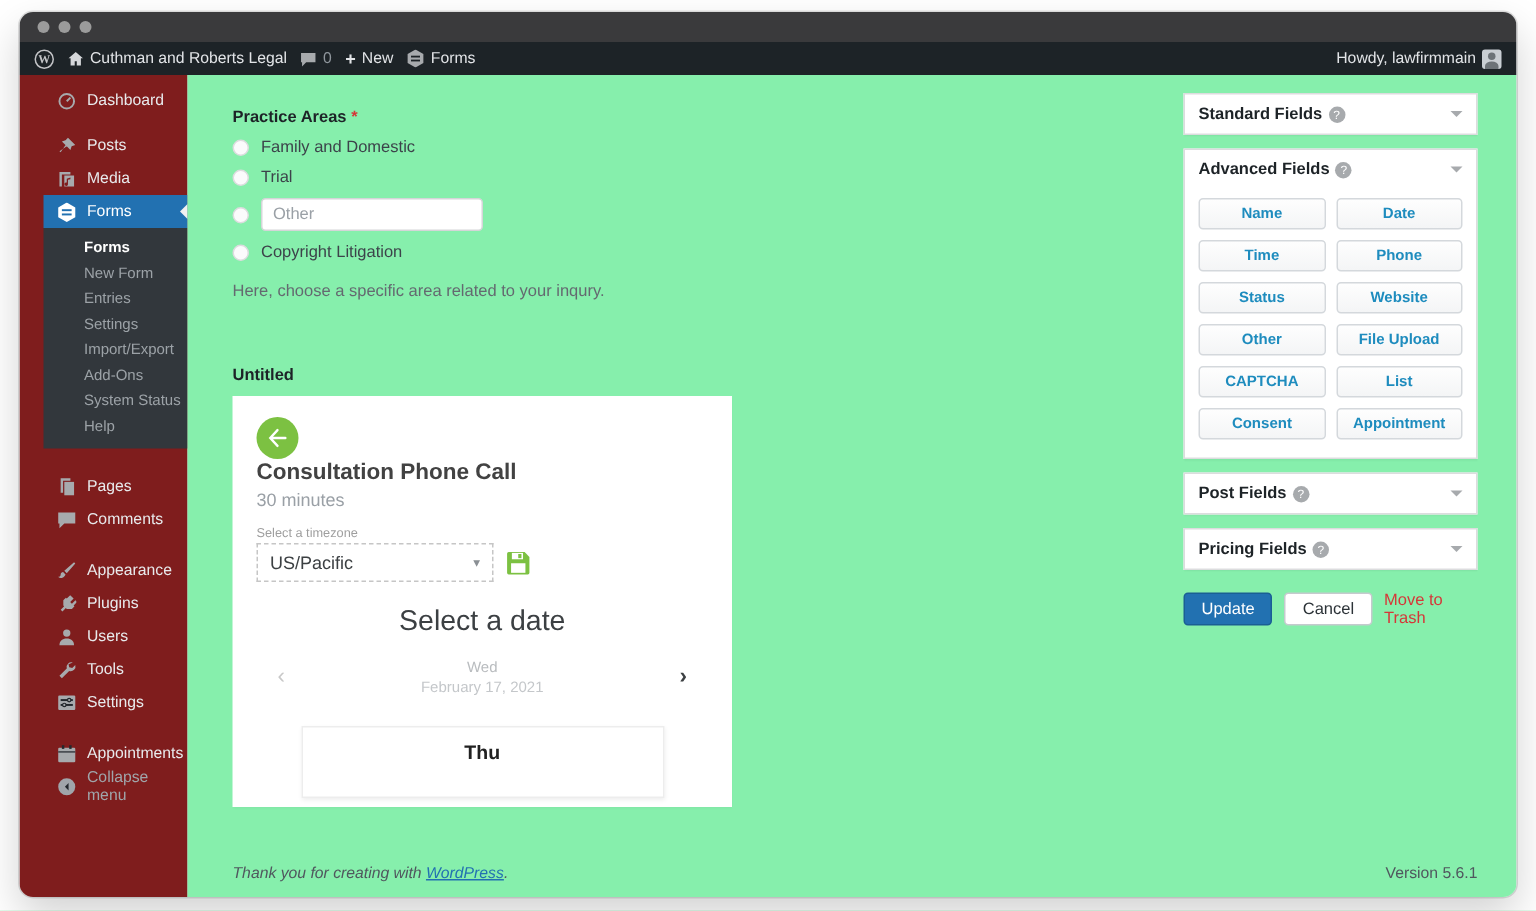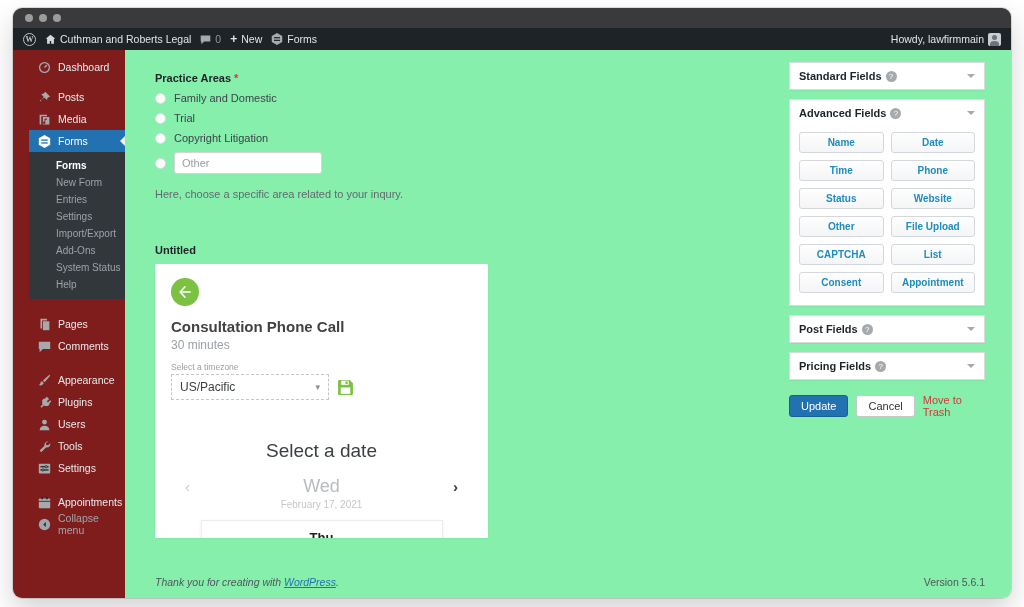--- a/index.html
+++ b/index.html
@@ -43,32 +43,32 @@
   .radio-row { display:flex; align-items:center; gap:8px; margin-top:8px; }
   .radio { width:11px; height:11px; border-radius:50%; border:1px solid #dcdcde; background:#fbfbfc; flex-shrink:0; }
   .radio-label { font-size:11px; color:#3c434a; }
   .other-input { width:148px; height:22px; border:1px solid #d5d5d8; border-radius:3px; background:#fff; font-size:11px; padding:0 7px; color:#3c434a; font-family:inherit; }
   .other-input::placeholder { color:#9aa0a6; }
   .desc { margin-top:14px; font-size:11px; color:#646970; }
   .untitled { margin-top:44px; font-size:11px; font-weight:bold; color:#1d2327; }
   
   .appt-card { margin-top:8px; width:333px; height:274px; background:#fff; overflow:hidden; padding:14px 16px 0; box-shadow:0 1px 2px rgba(0,0,0,.04); }
   .back-btn { width:28px; height:28px; border-radius:50%; background:#7cc142; border:none; display:flex; align-items:center; justify-content:center; cursor:pointer; }
-  .appt-title { margin-top:12px; font-size:15px; font-weight:bold; color:#424242; }
+  .appt-title { margin-top:0; font-size:15px; font-weight:bold; color:#424242; }
   .appt-dur { margin-top:3px; font-size:12px; color:#9aa0a6; }
   .tz-label { margin-top:10px; font-size:8.5px; color:#9e9e9e; }
   .tz-row { display:flex; align-items:center; gap:8px; margin-top:2px; }
   .tz-select { width:158px; height:26px; border:1px dashed #c6c6c6; background:#fff; display:flex; align-items:center; padding:0 8px; cursor:pointer; }
   .tz-value { font-size:12px; color:#3c4043; flex:1; }
   .tz-caret { color:#8a8f94; font-size:9px; }
-  .date-head { margin-top:40px; text-align:center; font-size:19px; color:#3c4043; }
+  .date-head { margin-top:16px; text-align:center; font-size:19px; color:#3c4043; }
   .cal-nav { position:relative; margin-top:14px; height:32px; }
   .cal-prev { position:absolute; left:14px; top:2px; color:#c8c8c8; font-size:15px; cursor:pointer; }
   .cal-next { position:absolute; right:14px; top:2px; color:#3c4043; font-size:15px; font-weight:bold; cursor:pointer; }
-  .cal-day { text-align:center; font-size:18px; color:#b9bcbf; }
+  .cal-day { text-align:center; font-size:10px; color:#b9bcbf; }
   .cal-date { text-align:center; font-size:10px; color:#c4c7ca; margin-top:2px; }
   .thu-card { margin:12px auto 0; width:242px; height:48px; background:#fff; border:1px solid #ededed; box-shadow:0 1px 3px rgba(0,0,0,.07); padding-top:9px; text-align:center; }
   .thu-card .d { font-size:13px; font-weight:bold; color:#212121; }
   
   .rightbar { position:absolute; right:26px; top:12px; width:196px; }
   .panel { background:#fff; border:1px solid #dcdcde; margin-bottom:9px; box-shadow:0 1px 1px rgba(0,0,0,.04); }
   .panel-h { height:26px; display:flex; align-items:center; padding:0 9px; cursor:pointer; }
   .panel-h .t { font-size:11px; font-weight:bold; color:#1d2327; }
   .help { width:11px; height:11px; border-radius:50%; background:#a7aaad; color:#fff; font-size:8px; line-height:11px; text-align:center; margin-left:4px; flex-shrink:0; }
   .caret { margin-left:auto; width:0; height:0; border-left:4px solid transparent; border-right:4px solid transparent; border-top:4px solid #a7aaad; }
@@ -284,25 +284,25 @@
           <div class="radio-row">
             <span class="radio"></span>
             <span class="radio-label">Family and Domestic</span>
           </div>
           <div class="radio-row">
             <span class="radio"></span>
             <span class="radio-label">Trial</span>
           </div>
           <div class="radio-row">
             <span class="radio"></span>
-            <span class="radio-label">Copyright Litigation</span>
+            <input class="other-input" type="text" placeholder="Other" style="">
           </div>
           <div class="radio-row">
             <span class="radio"></span>
-            <input class="other-input" type="text" placeholder="Other" style="">
+            <span class="radio-label">Copyright Litigation</span>
           </div>
           <div class="desc">Here, choose a specific area related to your inqury.</div>
         </div>
 
         <div class="untitled">Untitled</div>
         <div class="appt-card">
           <button class="back-btn">
             <svg width="14" height="14" viewBox="0 0 16 16">
                 <path d="M8 2L2.5 8 8 14M3 8h11" stroke="#fff" stroke-width="1.8" fill="none" stroke-linecap="round"></path>
               </svg>

